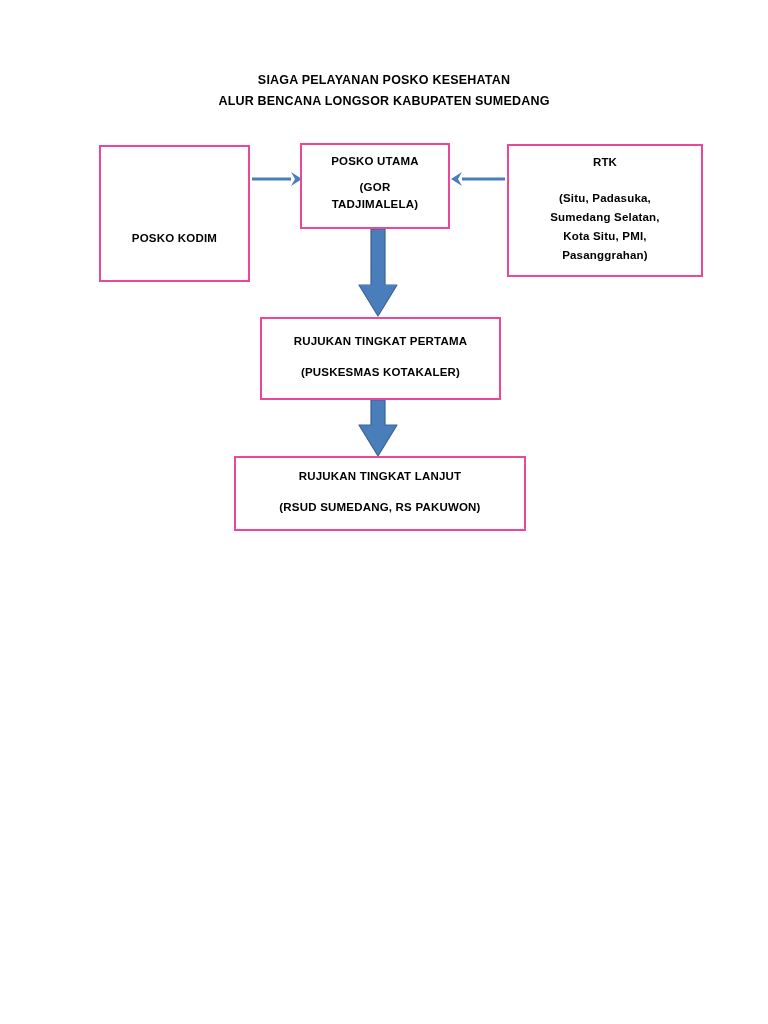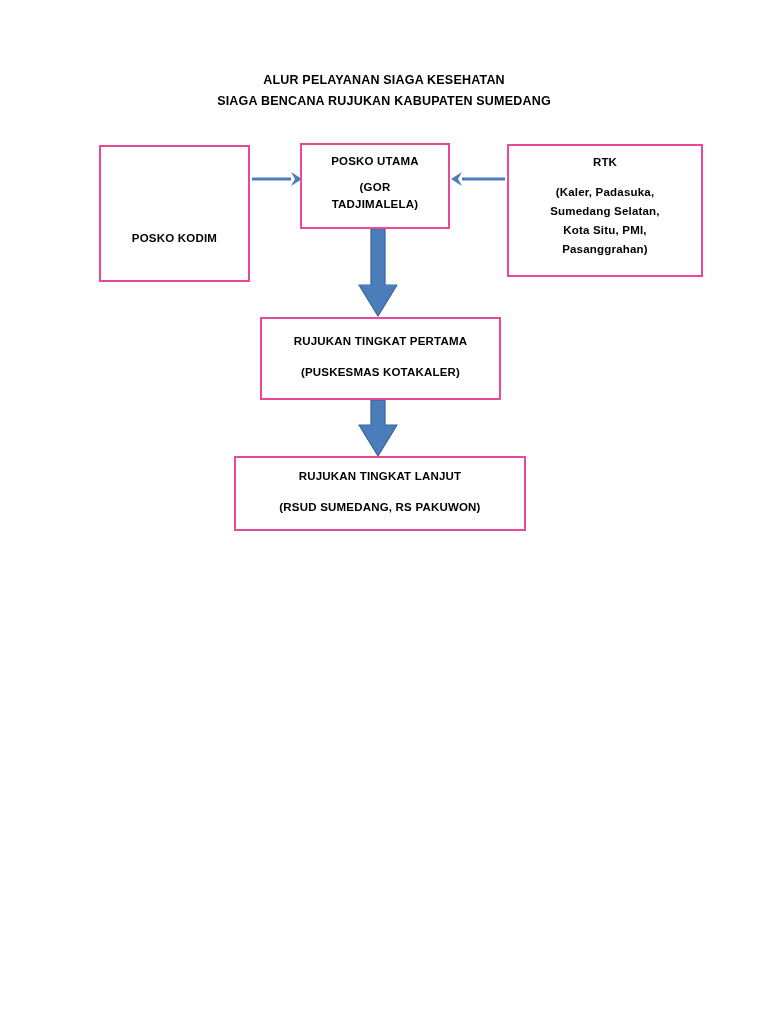--- a/index.html
+++ b/index.html
@@ -72,21 +72,21 @@
     padding-top: 9px;
   }
   #node-utama .node-line + .node-line { margin-top: 11px; }
   #node-utama .node-line + .node-line + .node-line { margin-top: 2px; }
 
   #node-rtk {
     left: 507px; top: 144px; width: 196px; height: 133px;
     justify-content: flex-start;
     padding-top: 9px;
   }
-  #node-rtk .rtk-title { margin-bottom: 13px; }
+  #node-rtk .rtk-title { margin-bottom: 19px; }
   #node-rtk .rtk-sub { line-height: 19px; }
 
   #node-pertama {
     left: 260px; top: 317px; width: 241px; height: 83px;
     justify-content: flex-start;
     padding-top: 15px;
   }
   #node-pertama .node-line + .node-line { margin-top: 16px; }
 
   #node-lanjut {
@@ -104,22 +104,22 @@
     height: 1024px;
     pointer-events: none;
   }
 </style>
 </head>
 <body>
 
 <div id="diagram">
 
   <div class="title-block">
-    <div class="title-line">ALUR PELAYANAN SIAGA KESEHATAN</div>
-    <div class="title-line">SIAGA BENCANA RUJUKAN KABUPATEN SUMEDANG</div>
+    <div class="title-line">SIAGA PELAYANAN POSKO KESEHATAN</div>
+    <div class="title-line">ALUR BENCANA LONGSOR KABUPATEN SUMEDANG</div>
   </div>
 
   <svg id="connectors" viewBox="0 0 768 1024" xmlns="http://www.w3.org/2000/svg">
 
     <g>
       <line x1="252" y1="179" x2="291" y2="179" stroke="#4A7EBB" stroke-width="3"></line>
       <path d="M 291 172 L 302 179 L 291 186 L 295 179 Z" fill="#4A7EBB"></path>
     </g>
 
     <g>
@@ -156,21 +156,21 @@
   </div>
 
   <div class="node" id="node-utama">
     <div class="node-line">POSKO UTAMA</div>
     <div class="node-line">(GOR</div>
     <div class="node-line">TADJIMALELA)</div>
   </div>
 
   <div class="node" id="node-rtk">
     <div class="node-line rtk-title">RTK</div>
-    <div class="node-line rtk-sub">(Kaler, Padasuka,</div>
+    <div class="node-line rtk-sub">(Situ, Padasuka,</div>
     <div class="node-line rtk-sub">Sumedang Selatan,</div>
     <div class="node-line rtk-sub">Kota Situ, PMI,</div>
     <div class="node-line rtk-sub">Pasanggrahan)</div>
   </div>
 
   <div class="node" id="node-lanjut">
     <div class="node-line">RUJUKAN TINGKAT LANJUT</div>
     <div class="node-line">(RSUD SUMEDANG, RS PAKUWON)</div>
   </div>
 

